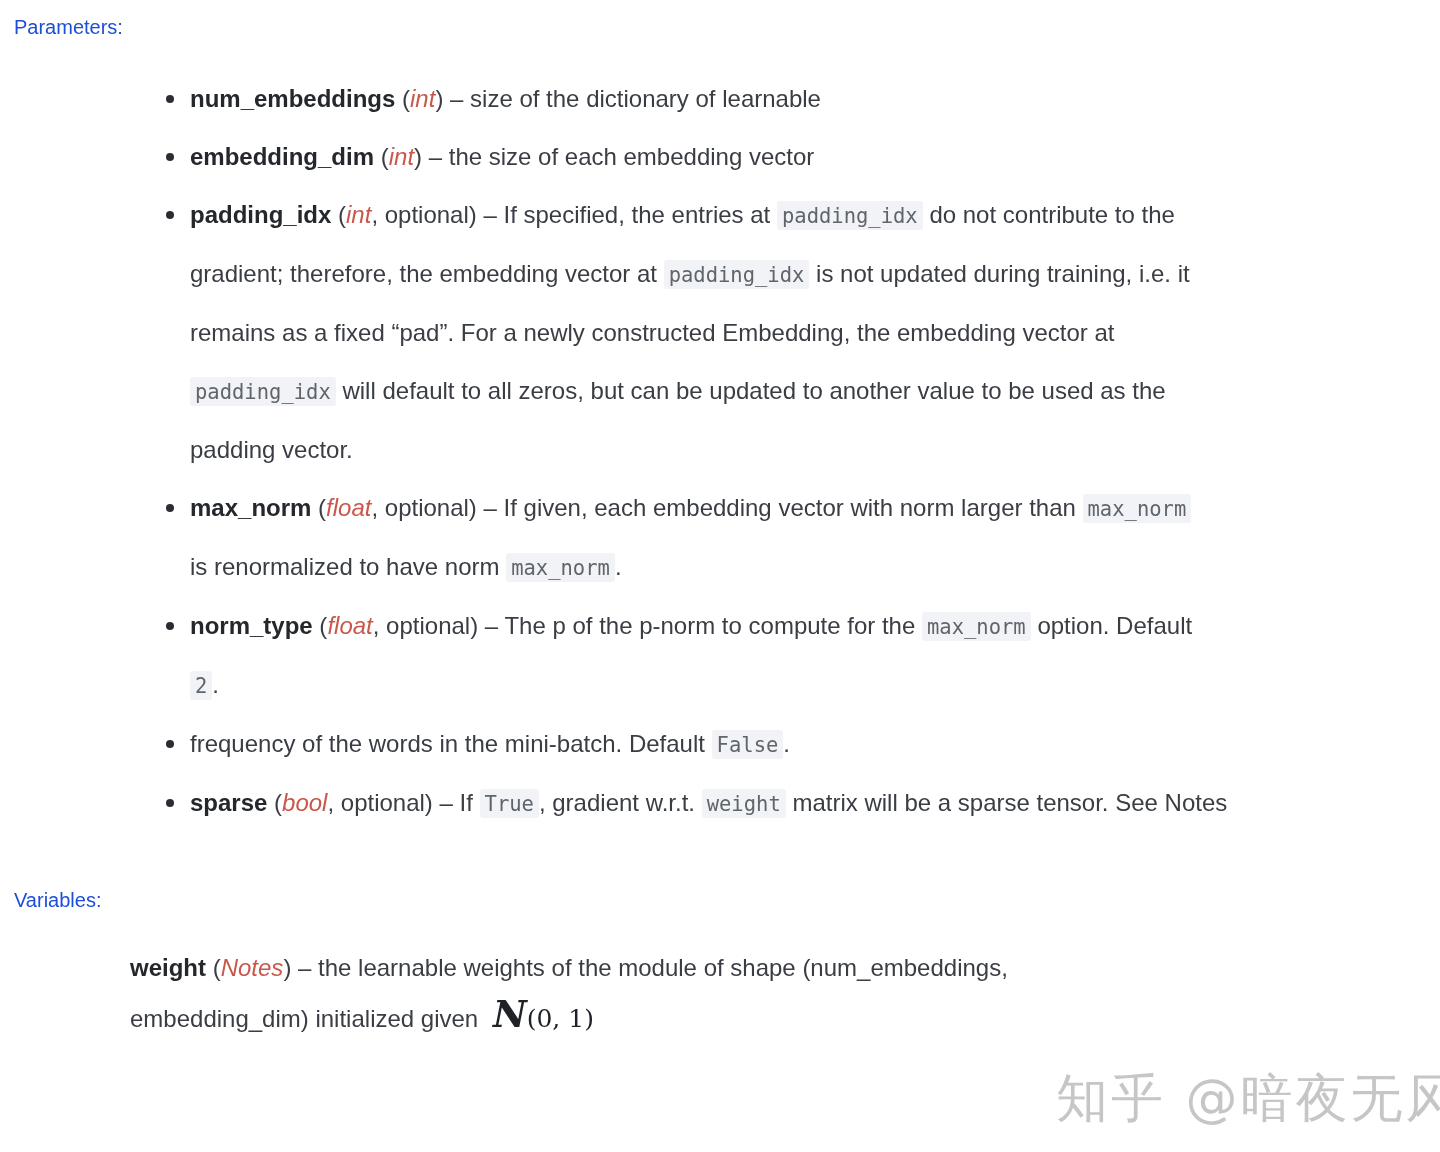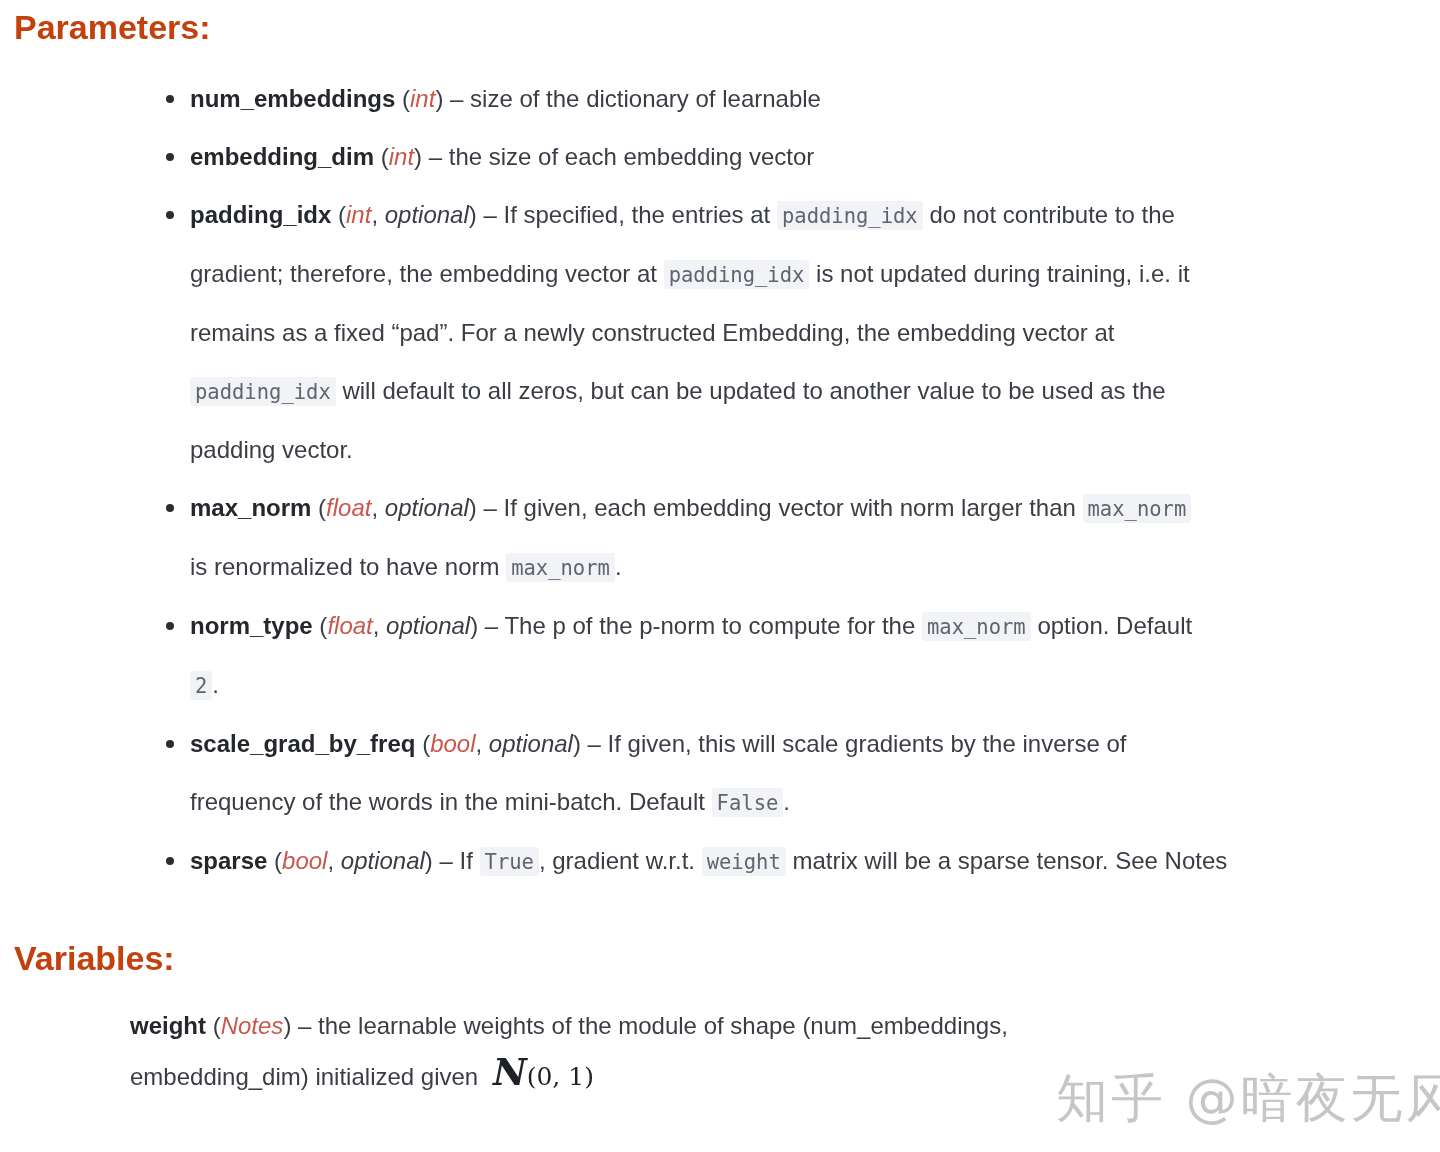--- a/index.html
+++ b/index.html
@@ -2,41 +2,41 @@
 <html><head>
 <meta charset="utf-8">
 <style>
   html,body{margin:0;padding:0;}
   body{
     width:1440px;height:1152px;position:relative;overflow:hidden;
     background:#ffffff;color:#3a3e44;
     font-family:"Liberation Sans",sans-serif;
   }
   .field-heading{
-    font-size:34px;font-weight:700;color:#c2410c;
+    font-size:20px;font-weight:400;color:#1d4ed8;
     margin:0 0 0 14px;line-height:30px;
   }
   #parameters-section{padding-top:12px;}
   .param-list{
     list-style:none;margin:28px 0 0 190px;padding:0;
   }
   .param-item{position:relative;}
   .bullet{
     position:absolute;left:-24px;top:25px;width:8px;height:8px;
     border-radius:50%;background:#2a2d32;
   }
   .tline{
     line-height:58px;font-size:24px;white-space:pre;
   }
   .var-list{list-style:none;margin:30px 0 0 130px;padding:0;}
   .var-list .tline{line-height:46px;}
   .seg-p{color:inherit;}
   .seg-b{font-weight:700;color:#24272c;text-align:right;}
   .seg-i{font-style:italic;color:#c9584c;}
-  .seg-o{font-style:italic;color:inherit;}
+  .seg-o{color:inherit;}
   .seg-c{
     font-family:"DejaVu Sans Mono","Liberation Mono",monospace;
     font-size:20.5px;color:#5f656c;background:#f2f3f7;
     padding:3px 5px 2px;border-radius:3px;
   }
   .seg-mN{
     font-family:"DejaVu Serif","Liberation Serif",serif;
     font-style:italic;font-weight:700;font-size:37px;color:#1e2227;
     padding-left:8px;
   }
@@ -80,21 +80,20 @@
     <div class="tline"><span class="seg-b">max_norm</span><span class="seg-p"> (</span><span class="seg-i">float</span><span class="seg-p">, </span><span class="seg-o">optional</span><span class="seg-p">) – If given, each embedding vector with norm larger than </span><span class="seg-c">max_norm</span></div>
         <div class="tline"><span class="seg-p">is renormalized to have norm </span><span class="seg-c">max_norm</span><span class="seg-p">.</span></div>
       </li>
     <li class="param-item">
       <span class="bullet"></span>
     <div class="tline"><span class="seg-b">norm_type</span><span class="seg-p"> (</span><span class="seg-i">float</span><span class="seg-p">, </span><span class="seg-o">optional</span><span class="seg-p">) – The p of the p-norm to compute for the </span><span class="seg-c">max_norm</span><span class="seg-p"> option. Default</span></div>
         <div class="tline"><span class="seg-c">2</span><span class="seg-p">.</span></div>
       </li>
     <li class="param-item">
       <span class="bullet"></span>
-    <div class="tline"><span class="seg-b">scale_grad_by_freq</span><span class="seg-p"> (</span><span class="seg-i">bool</span><span class="seg-p">, </span><span class="seg-o">optional</span><span class="seg-p">) – If given, this will scale gradients by the inverse of</span></div>
         <div class="tline"><span class="seg-p">frequency of the words in the mini-batch. Default </span><span class="seg-c">False</span><span class="seg-p">.</span></div>
       </li>
     <li class="param-item">
       <span class="bullet"></span>
     <div class="tline"><span class="seg-b">sparse</span><span class="seg-p"> (</span><span class="seg-i">bool</span><span class="seg-p">, </span><span class="seg-o">optional</span><span class="seg-p">) – If </span><span class="seg-c">True</span><span class="seg-p">, gradient w.r.t. </span><span class="seg-c">weight</span><span class="seg-p"> matrix will be a sparse tensor. See Notes</span></div>
       </li>
   </ul>
 </section>
 
 <section id="variables-section">

